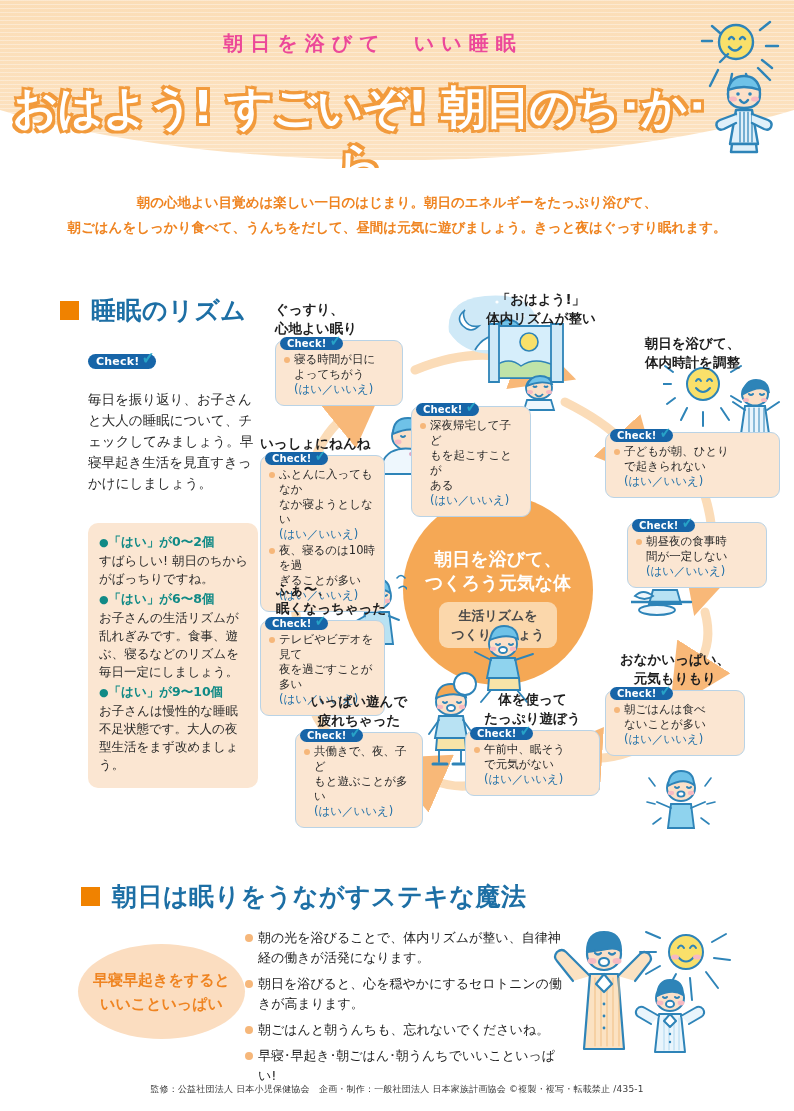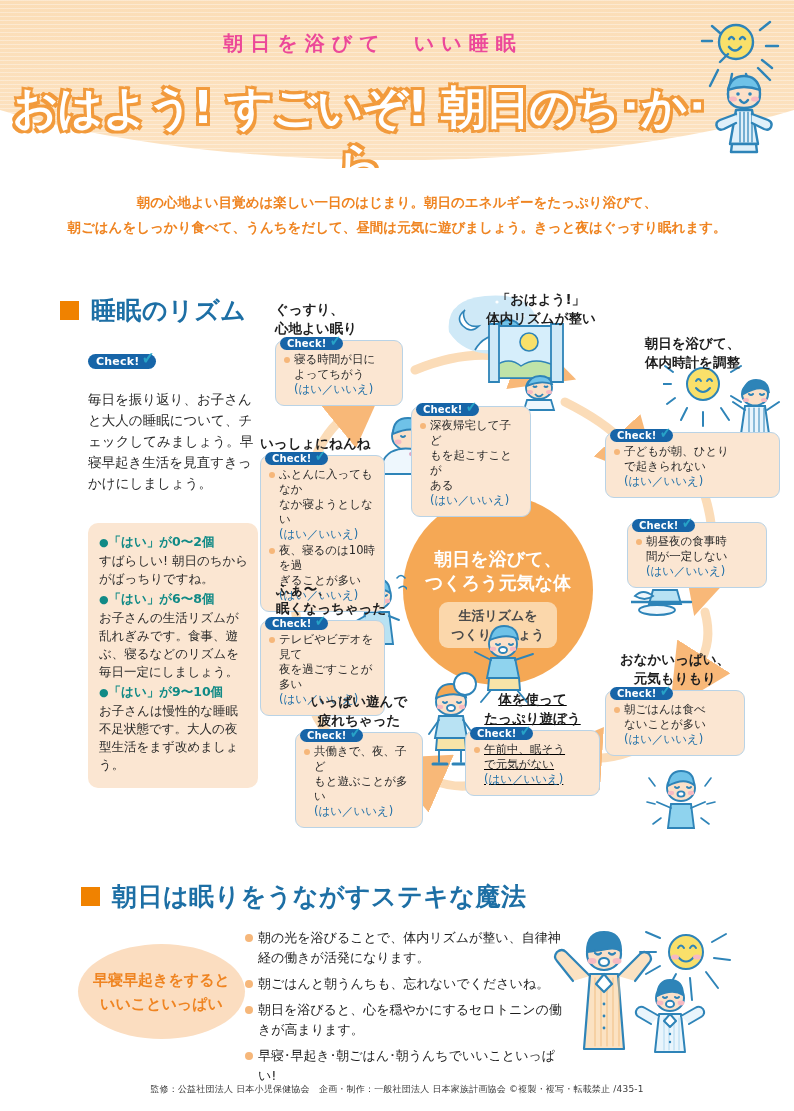--- a/index.html
+++ b/index.html
@@ -267,21 +267,21 @@
   
   #node-sleep   { left: 10px;  top: 8px;   width: 128px; }
   #node-wake    { left: 196px; top: -2px;  width: 160px; }
   #node-night   { left: 146px; top: 112px; width: 120px; }
   #node-morning { left: 340px; top: 42px;  width: 175px; }
   #node-together{ left: -5px;  top: 142px; width: 125px; }
   #node-sleepy  { left: -5px;  top: 288px; width: 125px; }
   #node-breakfast{ left: 362px;top: 228px; width: 140px; }
   #node-tummy   { left: 340px; top: 358px; width: 140px; }
   #node-tired   { left: 30px;  top: 400px; width: 128px; }
-  #node-play    { left: 200px; top: 398px; width: 135px; text-decoration: underline; }
+  #node-play    { left: 200px; top: 398px; width: 135px; }
 
   
   .ill { position: absolute; }
 
   
   .magic-oval {
     position: absolute;
     left: 78px; top: 944px;
     width: 167px; height: 95px;
     border-radius: 50%;
@@ -789,22 +789,22 @@
 
 <div class="magic-oval">
   <div class="t">
     <div>早寝早起きをすると</div>
     <div>いいこといっぱい</div>
   </div>
 </div>
 
 <div class="magic-list">
   <div class="item">朝の光を浴びることで、体内リズムが整い、自律神経の働きが活発になります。</div>
+  <div class="item">朝日を浴びると、心を穏やかにするセロトニンの働きが高まります。</div>
   <div class="item">朝ごはんと朝うんちも、忘れないでくださいね。</div>
-  <div class="item">朝日を浴びると、心を穏やかにするセロトニンの働きが高まります。</div>
   <div class="item">早寝･早起き･朝ごはん･朝うんちでいいこといっぱい!</div>
 </div>
 
 <svg class="magic-art" viewBox="0 0 240 145">
   <g stroke="#2e84b8" stroke-width="2" fill="none" stroke-linecap="round">
     <circle cx="138" cy="24" r="17" fill="#f9e06a"></circle>
     <path d="M130 20 q3 -5 6 0 M142 20 q3 -5 6 0"></path>
     <path d="M130 29 q8 9 16 0"></path>
     <ellipse cx="127" cy="29" rx="4" ry="2.6" fill="#f7b9c2" stroke="none"></ellipse>
     <ellipse cx="149" cy="29" rx="4" ry="2.6" fill="#f7b9c2" stroke="none"></ellipse>

